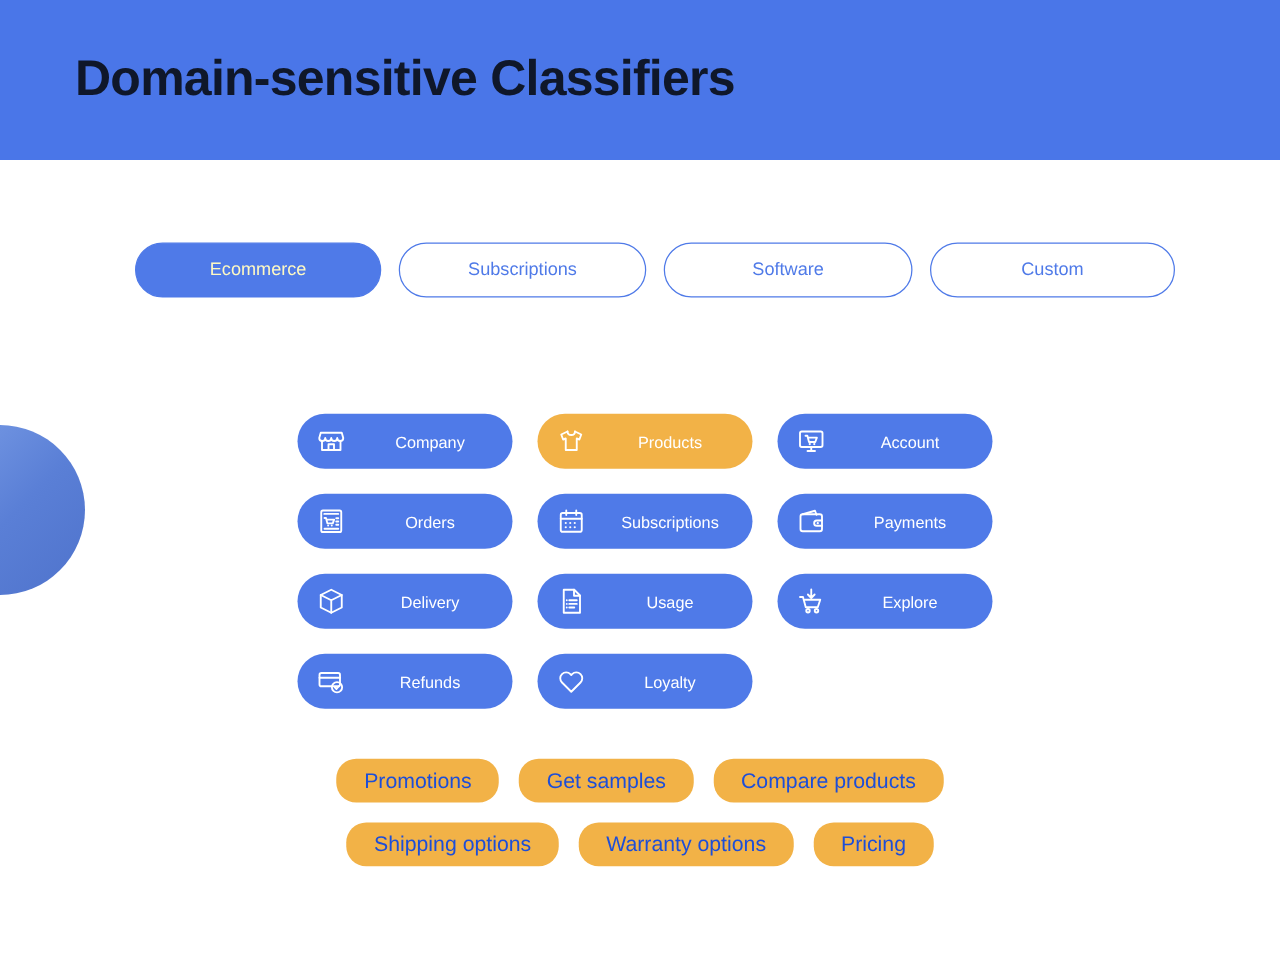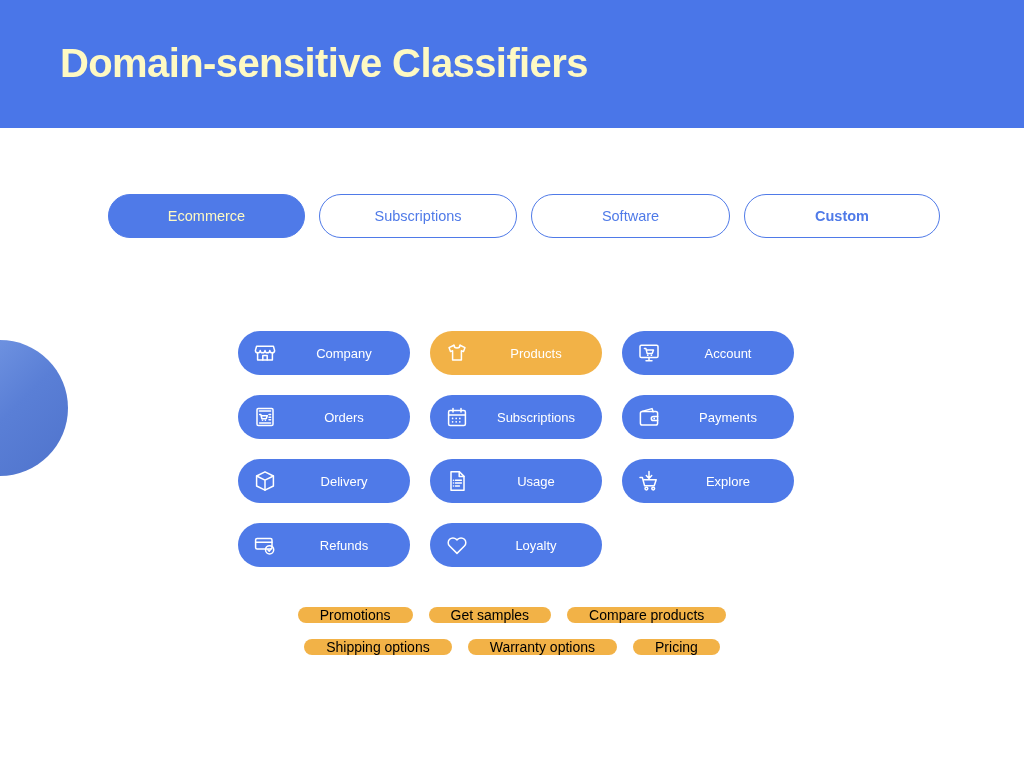--- a/index.html
+++ b/index.html
@@ -37,21 +37,21 @@
     height: 128px;
     background: #4a76e8;
     z-index: 2;
   }
   #page-title {
     position: absolute;
     left: 60px;
     top: 41px;
     font-size: 40px;
     font-weight: bold;
-    color: #fef9c3;
+    color: #0f172a;
     letter-spacing: -0.6px;
     white-space: nowrap;
     text-align: right;
   }
 
   
   #tabs {
     position: absolute;
     left: 108px;
     top: 194px;
@@ -76,21 +76,21 @@
     color: #fef9c3;
     border: 1px solid #4f7ae8;
   }
   .tab.inactive {
     background: #ffffff;
     color: #4f7ae8;
     border: 1.3px solid #4f7ae8;
   }
   .tab-w2 { width: 198px; }
   .tab-w3 { width: 199px; }
-  .tab-w4 { width: 196px; font-weight: bold; }
+  .tab-w4 { width: 196px; }
 
   
   #category-grid {
     position: absolute;
     left: 238px;
     top: 331px;
     display: grid;
     grid-template-columns: repeat(3, 172px);
     column-gap: 20px;
     row-gap: 20px;
@@ -134,25 +134,25 @@
     width: 1024px;
     z-index: 3;
   }
   .chip-row {
     display: flex;
     justify-content: center;
     gap: 16px;
     margin-bottom: 16px;
   }
   .chip {
-    height: 16px;
+    height: 35px;
     border-radius: 16px;
     background: #f2b247;
-    color: #000000;
-    font-size: 14px;
+    color: #1d4ed8;
+    font-size: 17px;
     display: flex;
     align-items: center;
     justify-content: center;
     padding: 0 22px;
     box-sizing: border-box;
     white-space: nowrap;
     cursor: pointer;
     user-select: none;
   }
 </style>

